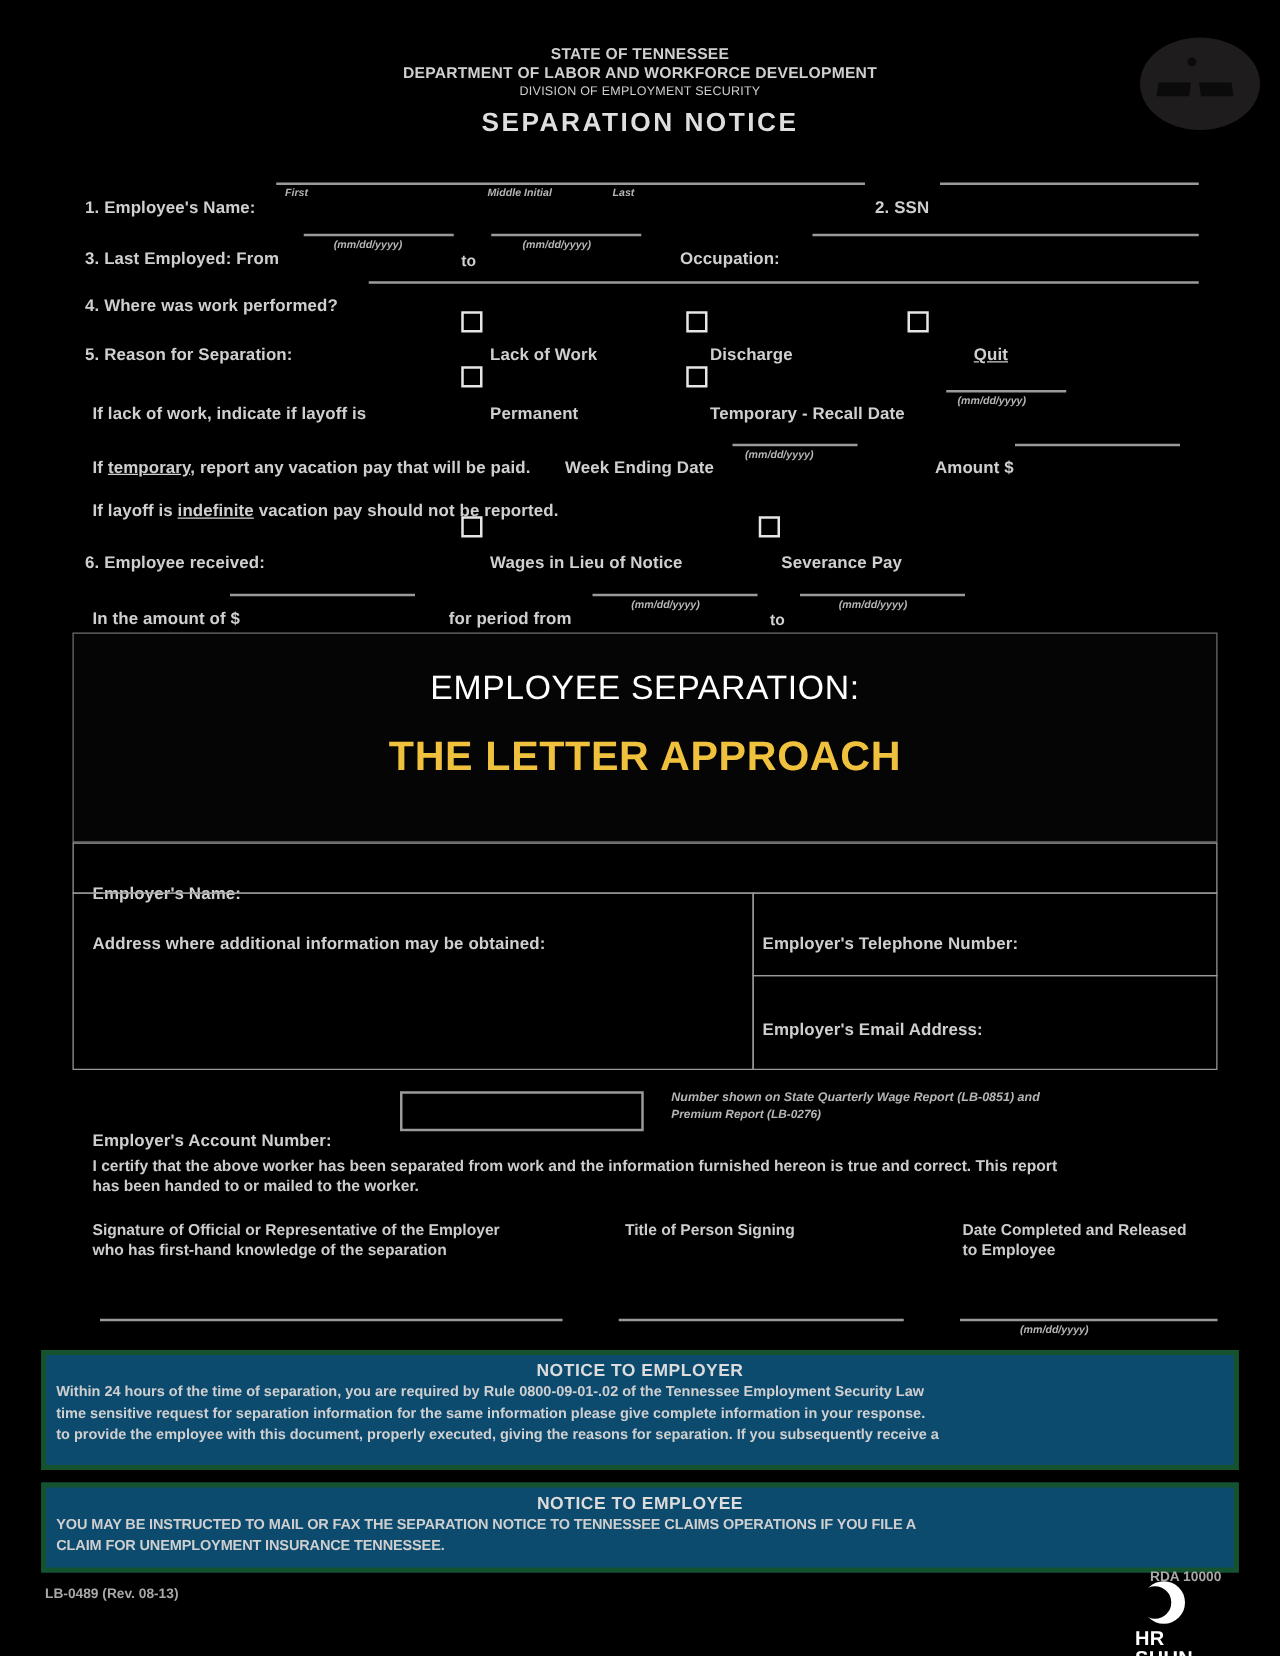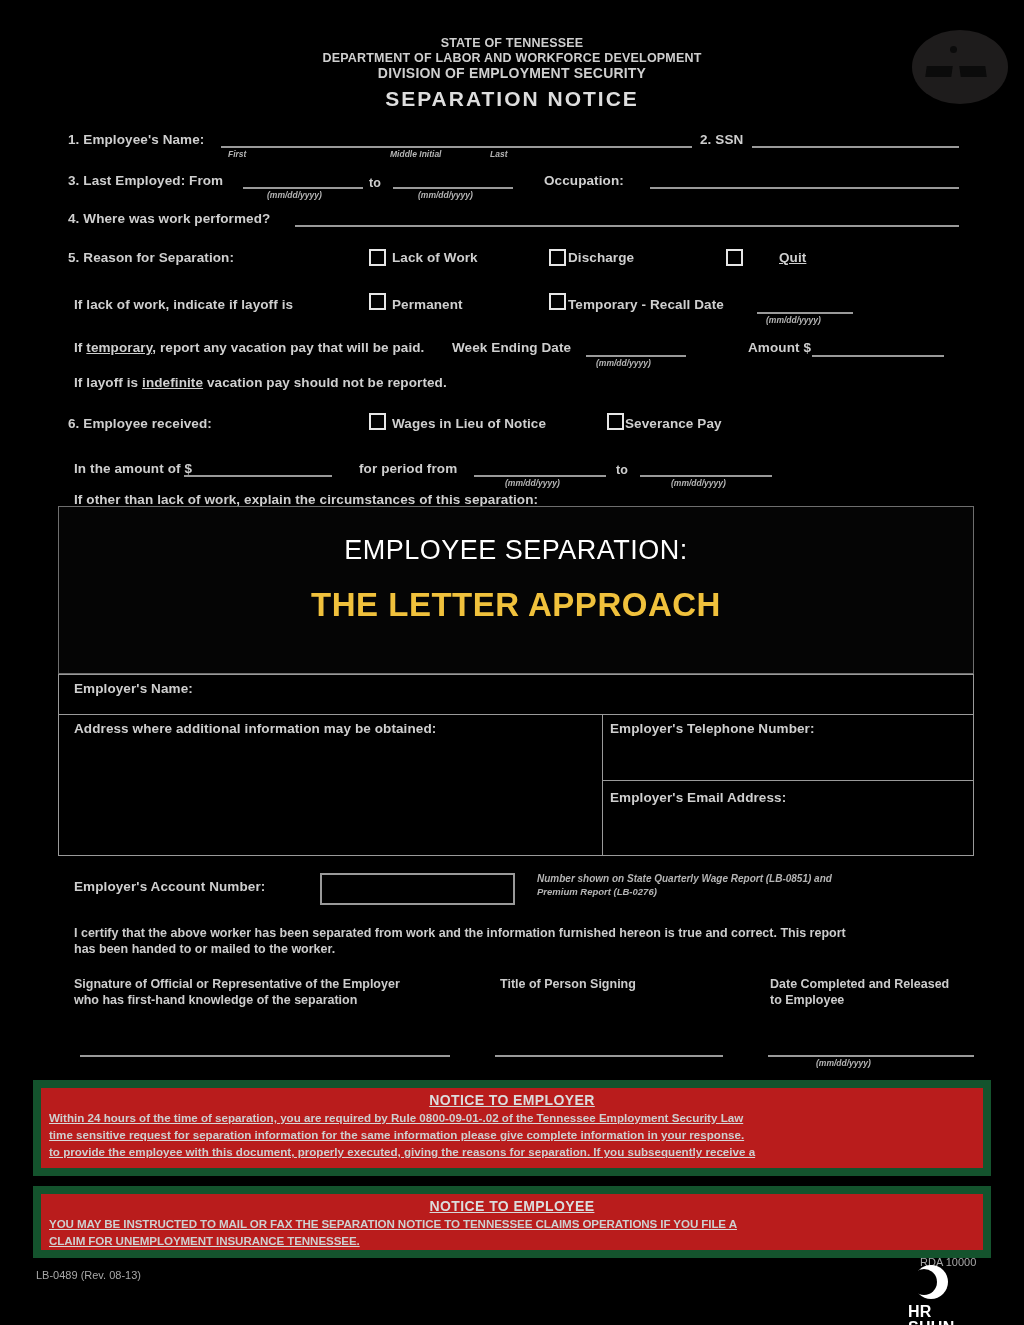--- a/index.html
+++ b/index.html
@@ -47,34 +47,35 @@
 
   
   .hdr {
     position: absolute;
     left: 0; right: 0; top: 36px;
     text-align: center;
     color: #cfcfcf;
   }
   .hdr .l1 { font-size: 12.5px; font-weight: bold; letter-spacing: .2px; line-height: 15px;}
   .hdr .l2 { font-size: 12.5px; font-weight: bold; letter-spacing: .2px; line-height: 15px;}
-  .hdr .l3 { font-size: 14px; font-weight: bold; letter-spacing: .2px; line-height: 15px;}
+  .hdr .l3 { font-size: 10px; font-weight: normal; letter-spacing: .2px; line-height: 15px;}
   .hdr .l4 {
     font-size: 21px; font-weight: bold; letter-spacing: 2px;
     margin-top: 6px; color: #dedede;
   }
 
   
   .fld {
     position: absolute;
     font-size: 13.5px;
     font-weight: bold;
     color: #cfcfcf;
     white-space: nowrap;
     letter-spacing: .1px;
+    margin-top: 26px;
   }
   .tiny {
     position: absolute;
     font-size: 8.5px;
     font-style: italic;
     font-weight: bold;
     color: #b5b5b5;
     white-space: nowrap;
   }
   .rule {
@@ -138,24 +139,23 @@
     position: absolute;
     font-size: 12.5px;
     font-weight: bold;
     color: #cccccc;
     line-height: 16px;
   }
 
   
   .notice {
     position: absolute;
-    border: 8px solid #14532d;
-    box-sizing: border-box;
-    background: #b91c1c;
-    text-decoration: underline;
+    border: 4px solid #14532d;
+    box-sizing: border-box;
+    background: #0c4a6e;
   }
   .notice .nt-title {
     text-align: center;
     font-size: 14px;
     font-weight: bold;
     color: #dcdcdc;
     letter-spacing: .4px;
     margin-top: 4px;
   }
   .notice .nt-body {
@@ -165,21 +165,21 @@
     line-height: 17px;
     padding: 1px 8px 0 8px;
     text-align: left;
   }
   .notice.employee .nt-body { letter-spacing: -0.1px; }
 
   
   .footnum {
     position: absolute;
     font-size: 11px;
-    font-weight: normal;
+    font-weight: bold;
     color: #a8a8a8;
   }
 
   
   .wm {
     position: absolute;
     left: 908px; top: 1265px;
     display: flex; align-items: center; gap: 5px; flex-direction: column;
   }
   .wm .moon {

